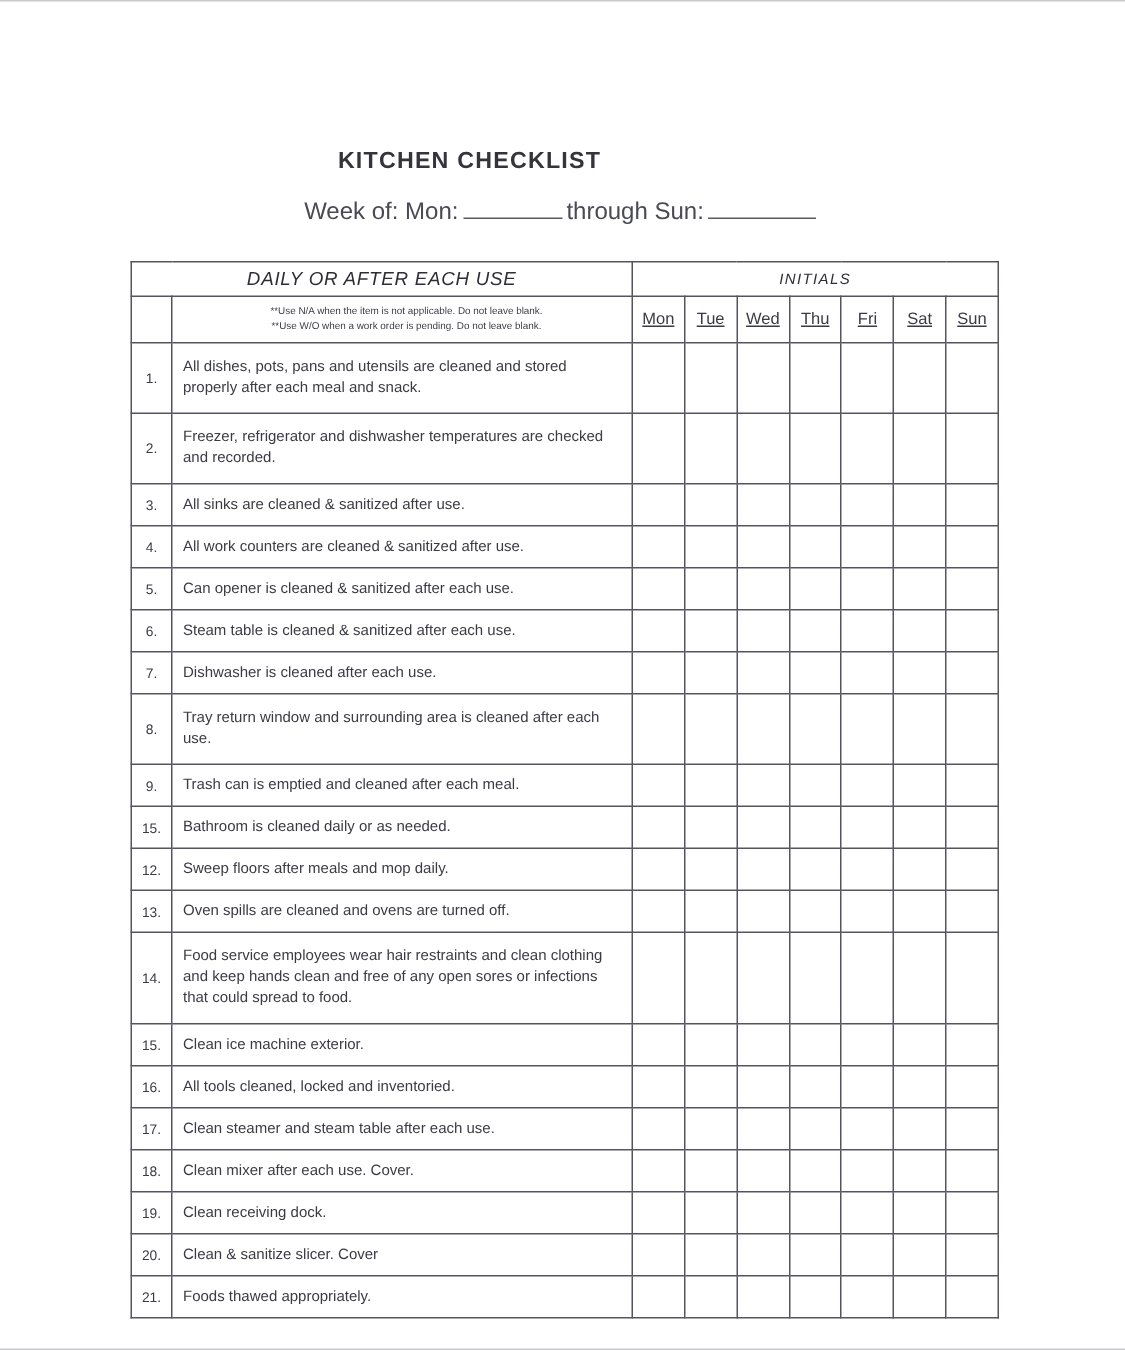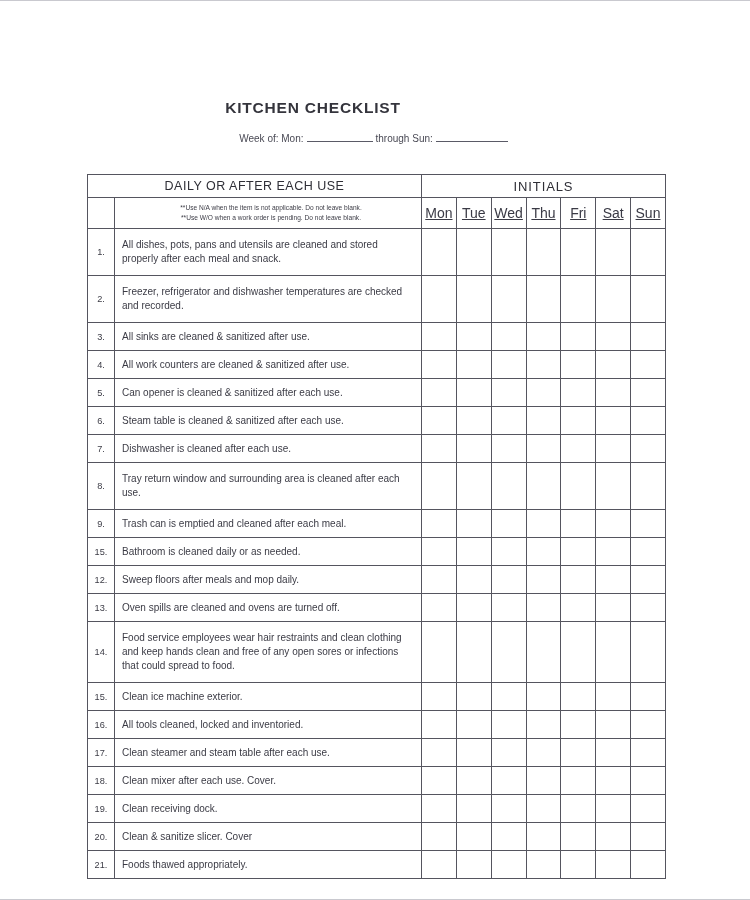--- a/index.html
+++ b/index.html
@@ -36,21 +36,21 @@
     font-weight: bold;
     letter-spacing: 0.8px;
     color: #34343c;
   }
   .weekline {
     position: absolute;
     left: 0;
     top: 132px;
     width: 750px;
     text-align: center;
-    font-size: 10px;
+    font-size: 16px;
     color: #4a4a55;
     white-space: nowrap;
   }
   .weekline .blank {
     display: inline-block;
     border-bottom: 1.4px solid #5a5a66;
     vertical-align: baseline;
     margin: 0 3px;
   }
   .blank-mon { width: 66px; }
@@ -76,45 +76,47 @@
     font-weight: normal;
   }
   col.c-num   { width: 27px; }
   col.c-desc  { width: 307px; }
   col.c-day   { width: 34.85px; }
 
   .hdr-daily {
     text-align: center;
     font-size: 12.5px;
     font-weight: bold;
+    font-style: italic;
     letter-spacing: 0.5px;
     height: 22px;
     color: #2e2e36;
   }
   .hdr-initials {
     text-align: center;
-    font-size: 13px;
+    font-size: 10px;
     font-weight: bold;
+    font-style: italic;
     letter-spacing: 0.9px;
     height: 22px;
     color: #2e2e36;
   }
   .hdr-note {
     height: 26px;
     padding: 2px 0 2px 6px !important;
     font-size: 6.6px;
     font-weight: bold;
     line-height: 1.45;
     color: #3c3c46;
   }
   .hdr-note span { display: block; white-space: nowrap; }
   .hdr-day {
     text-align: center;
     height: 26px;
-    font-size: 14px;
+    font-size: 11px;
     color: #3a3a45;
   }
   .hdr-day u { text-decoration: underline; }
 
   td.num {
     text-align: center;
     font-size: 9.2px;
     color: #3b3b45;
   }
   td.desc {

